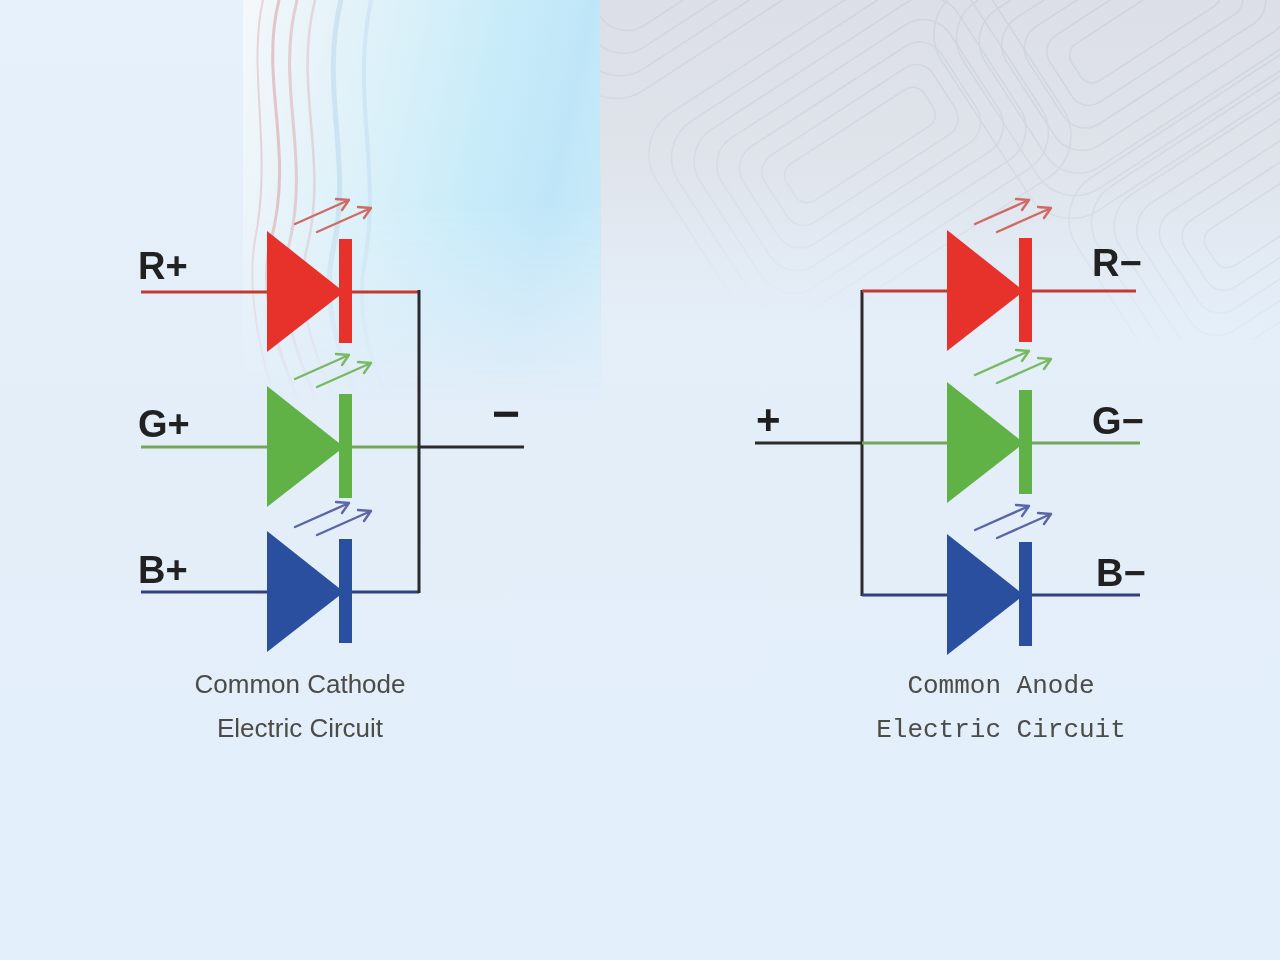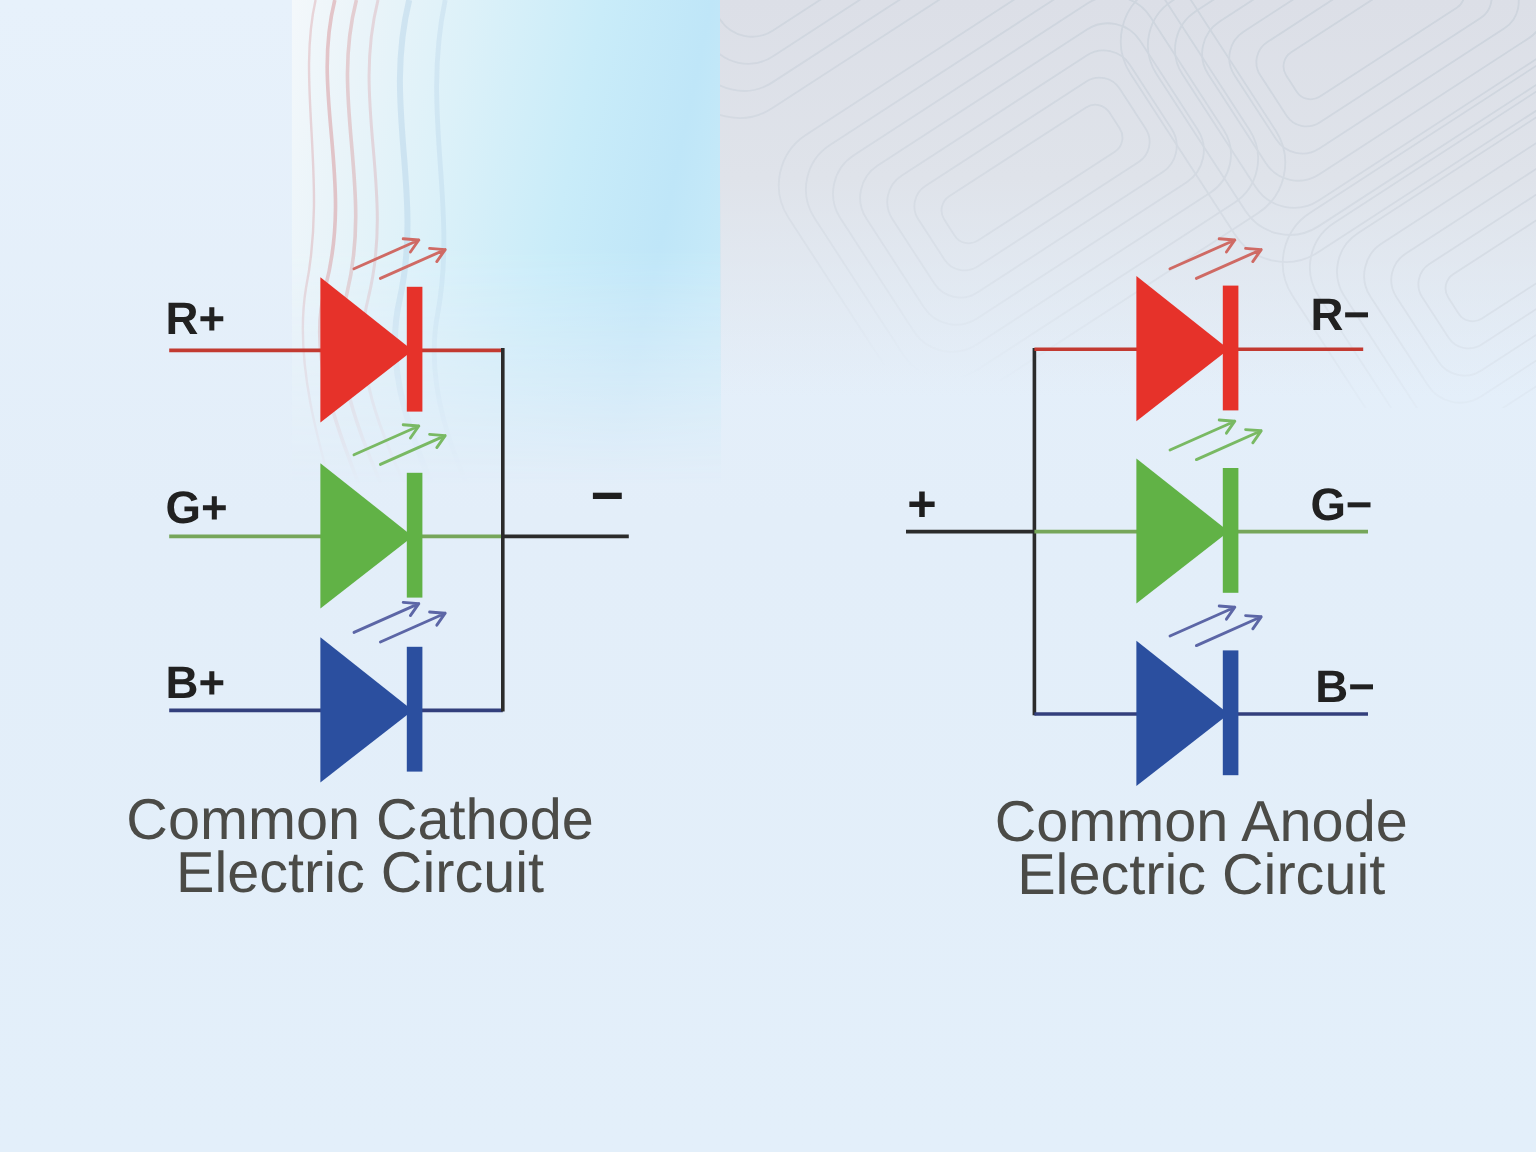--- a/index.html
+++ b/index.html
@@ -28,23 +28,23 @@
   }
   
   .circuit{position:absolute;left:0;top:0;width:1280px;height:960px;}
   .wire{stroke-width:3;fill:none;}
   .arrow{stroke-width:2.4;fill:none;stroke-linecap:round;stroke-linejoin:round;}
   
   .label{position:absolute;font-size:38px;font-weight:600;color:#212121;line-height:1;}
   .sign{position:absolute;color:#1e1e1e;line-height:1;}
   .minus-sign{left:492px;top:390px;font-size:48px;font-weight:700;}
   .plus-sign{left:756px;top:399px;font-size:42px;font-weight:600;}
-  .caption{position:absolute;width:420px;text-align:center;font-size:48px;color:#4b4b47;line-height:44px;}
+  .caption{position:absolute;width:420px;text-align:center;font-size:26px;color:#4b4b47;line-height:44px;}
   .caption-left{left:90px;top:662px;}
-  .caption-right{left:791px;top:664px;}
+  .caption-right{left:791px;top:664px;font-family:Liberation Mono, monospace;}
 </style>
 </head>
 <body>
 
 <div class="canvas">
 
   <div class="photo">
     <svg width="358" height="430" viewBox="0 0 358 430">
       <path d="M20,0 C4,70 30,150 12,240 C2,300 22,370 40,430" stroke-width="2" opacity="0.35" fill="none" stroke="#d79397"></path>
       <path d="M36,0 C16,80 52,150 28,240 C12,300 40,360 66,430" stroke-width="3" opacity="0.5" fill="none" stroke="#d79397"></path>

